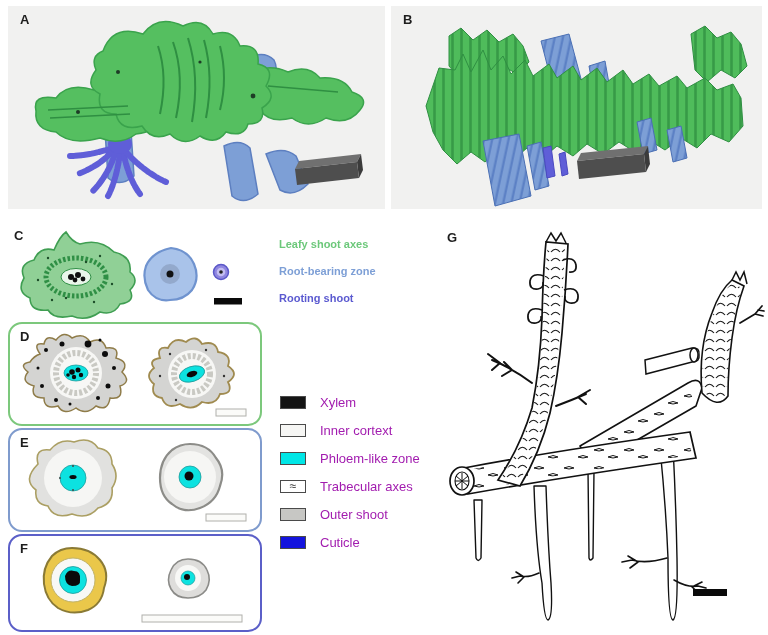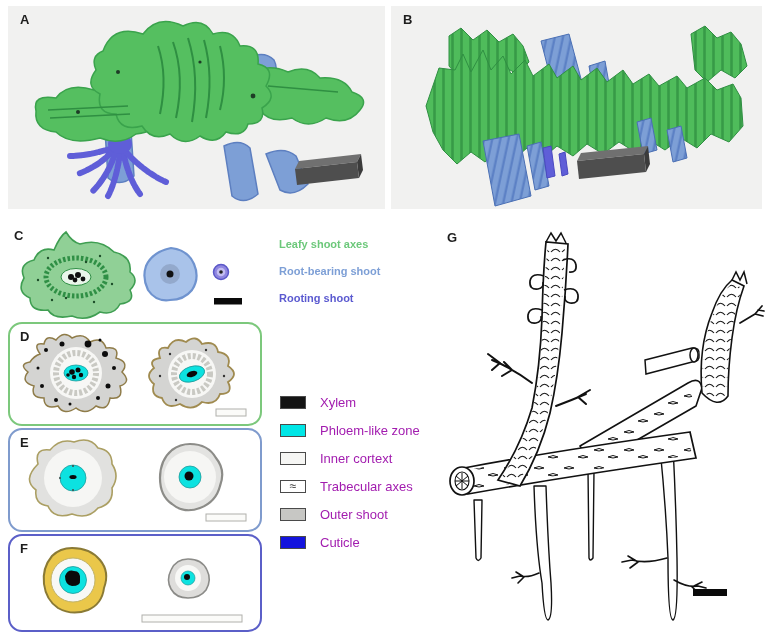--- a/index.html
+++ b/index.html
@@ -155,21 +155,21 @@
     <g>
       <circle cx="213" cy="44" r="7.5" fill="#8f86e0" stroke="#5b58c8" stroke-width="1.5"></circle>
       <circle cx="213" cy="44" r="4.3" fill="#c3bdf2"></circle>
       <circle cx="213" cy="44" r="1.8" fill="#222"></circle>
     </g>
     <rect x="206" y="70" width="28" height="6.5" fill="#0a0a0a"></rect>
   </svg>
 
   <div class="axleg">
     <div class="row" style="color: rgb(108, 200, 122);">Leafy shoot axes</div>
-    <div class="row" style="color: rgb(125, 159, 214);">Root-bearing shoot</div>
+    <div class="row" style="color: rgb(125, 159, 214);">Root-bearing zone</div>
     <div class="row" style="color: rgb(91, 90, 208);">Rooting shoot</div>
   </div>
 
   <div class="boxpanel" style="left:8px;top:322px;width:250px;height:100px;border:2.5px solid #7cc87c;">
     <div class="plabel">D</div>
     <svg width="250" height="100" viewBox="0 0 250 100">
       <g>
         <path d="M30,30 Q22,18 34,20 Q36,10 46,16 Q54,6 62,14 Q74,8 80,18 Q92,12 96,24 Q110,22 106,34 Q120,38 112,48 Q122,58 110,62 Q114,76 100,74 Q98,88 86,82 Q76,92 66,84 Q54,92 48,82 Q34,86 34,74 Q20,74 24,62 Q10,58 18,48 Q8,40 20,38 Q24,32 30,30 Z" fill="#d4d4d2" stroke="#8f7c49" stroke-width="1.5"></path>
         <g fill="#0c0c0c">
           <circle cx="36" cy="26" r="2"></circle>
@@ -258,26 +258,26 @@
       <rect x="132" y="79" width="100" height="7" fill="#fbfbf9" stroke="#b0b0ab"></rect>
     </svg>
   </div>
 
   <div class="tisleg">
     <div class="row">
       <span class="sw" style="background: rgb(20, 20, 20);"></span>
       <span class="lab">Xylem</span>
     </div>
     <div class="row">
+      <span class="sw" style="background: rgb(246, 246, 244);"></span>
+      <span class="lab">Inner cortext</span>
+    </div>
+    <div class="row">
       <span class="sw" style="background: rgb(0, 230, 230);"></span>
       <span class="lab">Phloem-like zone</span>
-    </div>
-    <div class="row">
-      <span class="sw" style="background: rgb(246, 246, 244);"></span>
-      <span class="lab">Inner cortext</span>
     </div>
     <div class="row">
       <span class="sw" style="background: rgb(255, 255, 255);">≈</span>
       <span class="lab">Trabecular axes</span>
     </div>
     <div class="row">
       <span class="sw" style="background: rgb(199, 199, 196);"></span>
       <span class="lab">Outer shoot</span>
     </div>
     <div class="row">

